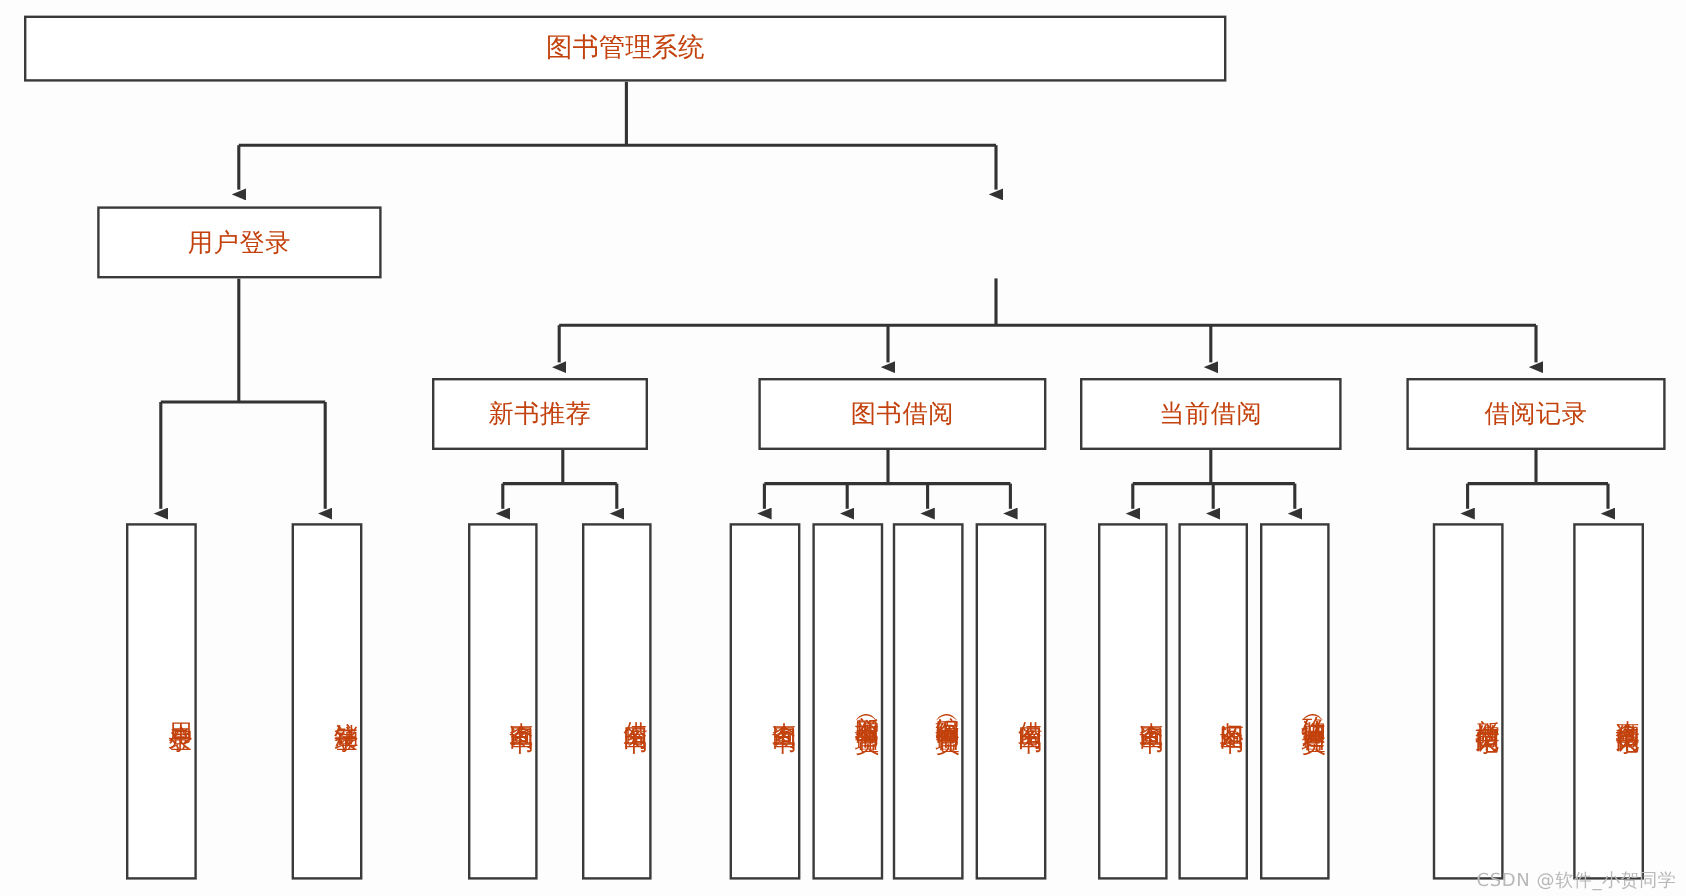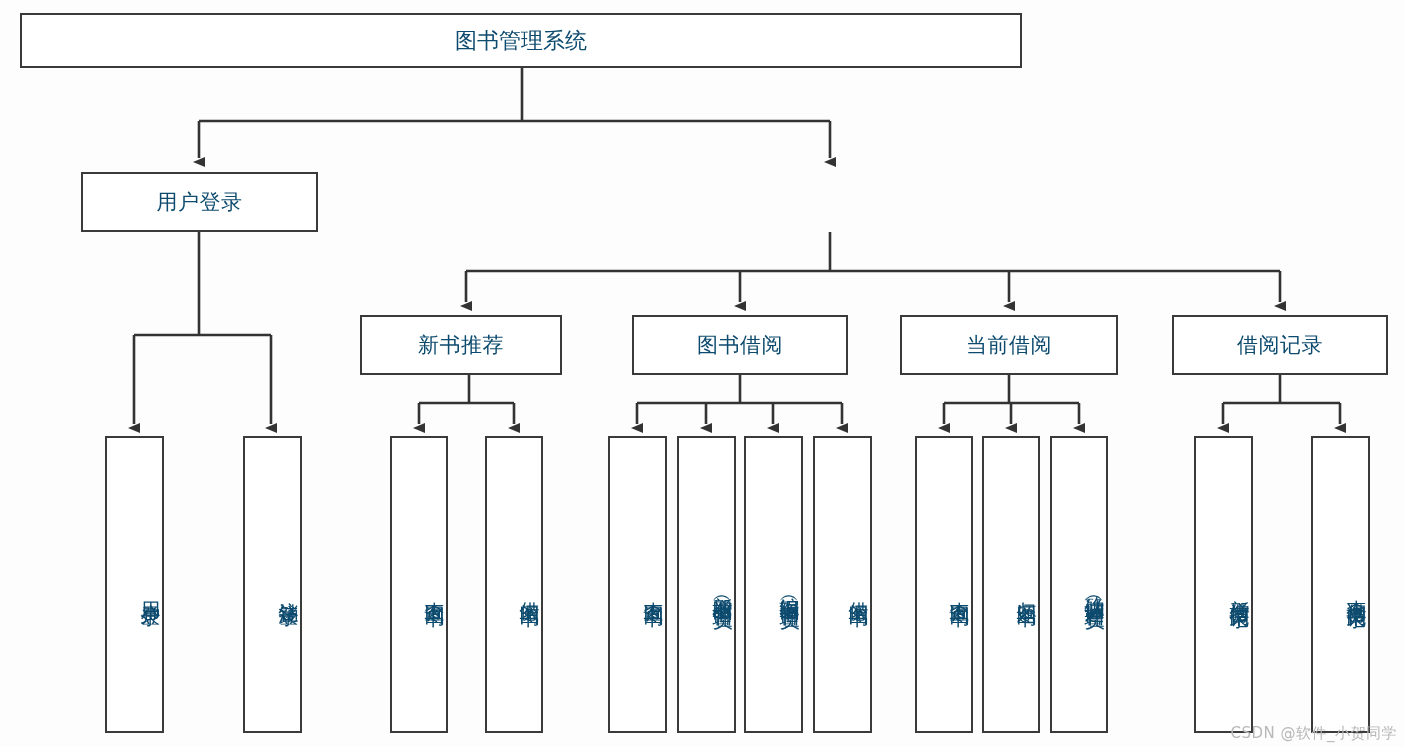--- a/index.html
+++ b/index.html
@@ -27,21 +27,21 @@
     pointer-events: none;
   }
   .node {
     position: absolute;
     box-sizing: border-box;
     background: #ffffff;
     border: 2.5px solid #3a3a3a;
     display: flex;
     align-items: center;
     justify-content: center;
-    color: #0c4a6e;
+    color: #c2410c;
     line-height: 1.18;
     text-align: center;
   }
   .node.h {
     font-size: 21px;
     letter-spacing: 0.5px;
   }
   .node.root {
     font-size: 22px;
   }
@@ -127,24 +127,24 @@
   </svg>
 
   <div class="node root" style="left:20px; top:13px; width:1002px; height:55px;">
     <span>图书管理系统</span>
   </div>
 
   <div class="node h" style="left:81px; top:172px; width:237px; height:60px;">
     <span>用户登录</span>
   </div>
 
-  <div class="node h" style="left:360px; top:315px; width:202px; height:60px;text-align:center;">
+  <div class="node h" style="left:360px; top:315px; width:180px; height:60px;text-align:center;">
     <span>新书推荐</span>
   </div>
-  <div class="node h" style="left:632px; top:315px; width:216px; height:60px;">
+  <div class="node h" style="left:632px; top:315px; width:240px; height:60px;">
     <span>图书借阅</span>
   </div>
   <div class="node h" style="left:900px; top:315px; width:218px; height:60px;justify-content:center;">
     <span>当前借阅</span>
   </div>
   <div class="node h" style="left:1172px; top:315px; width:216px; height:60px;">
     <span>借阅记录</span>
   </div>
 
   <div class="node v" style="left:105px; top:436px; width:59px; height:297px;">

